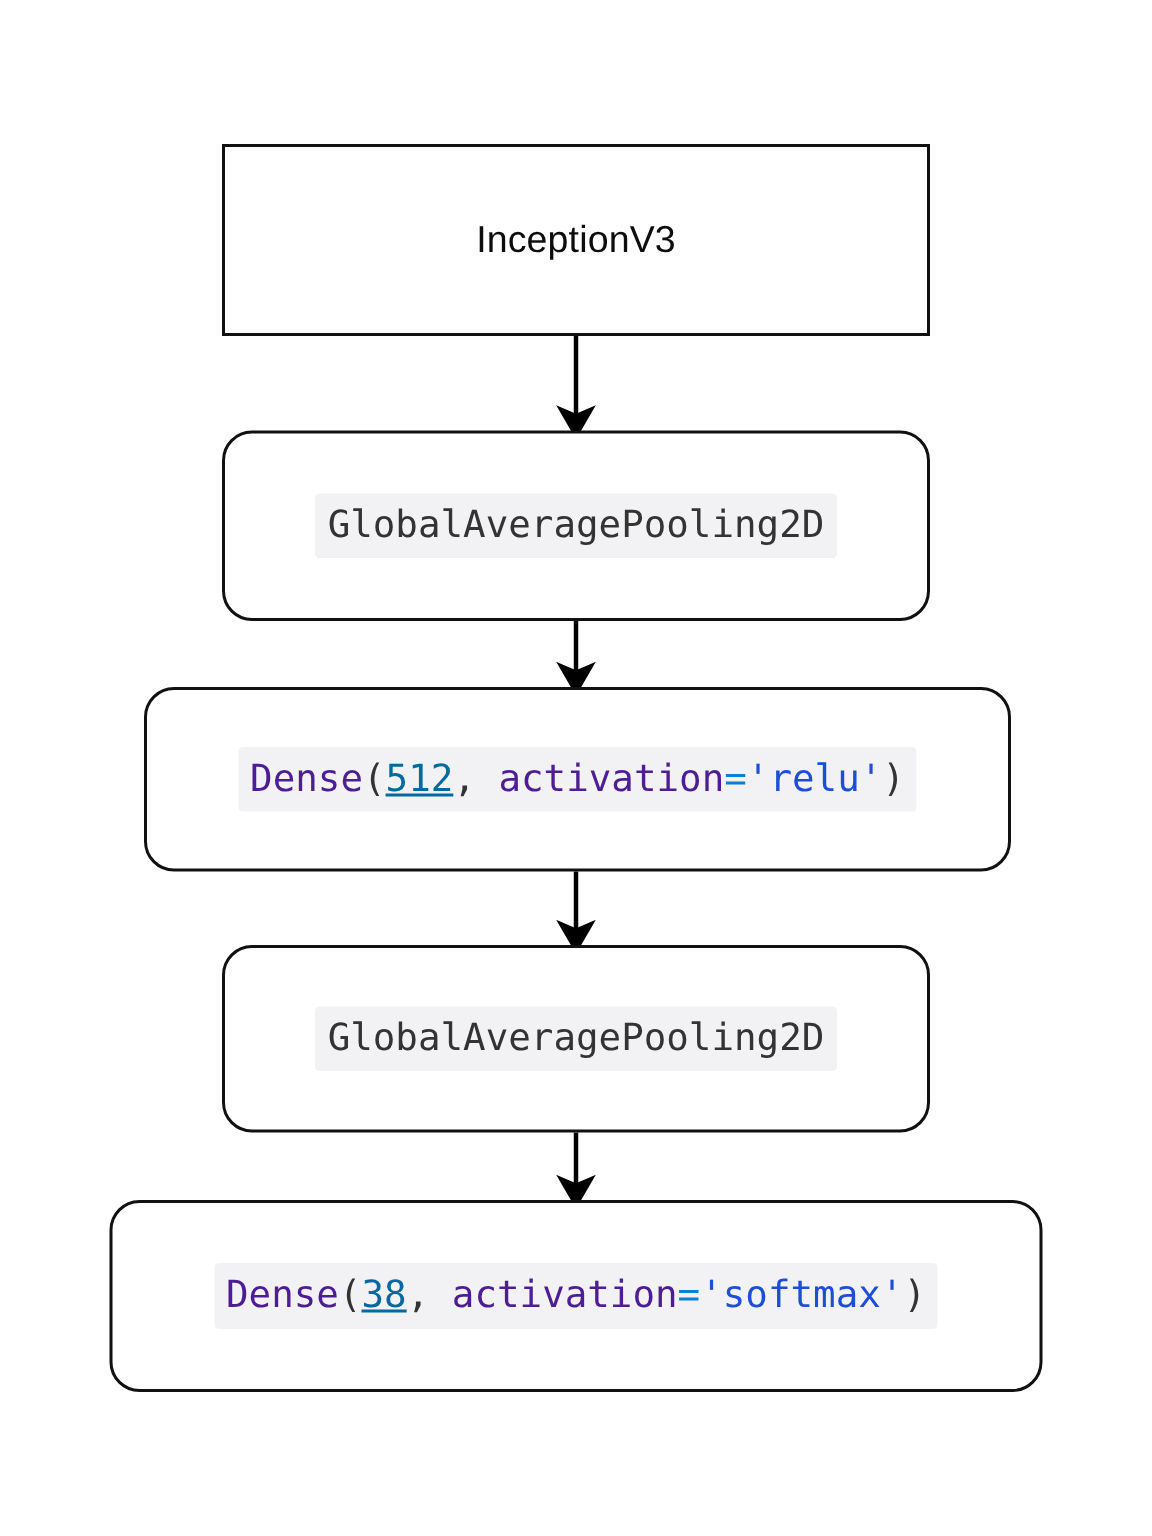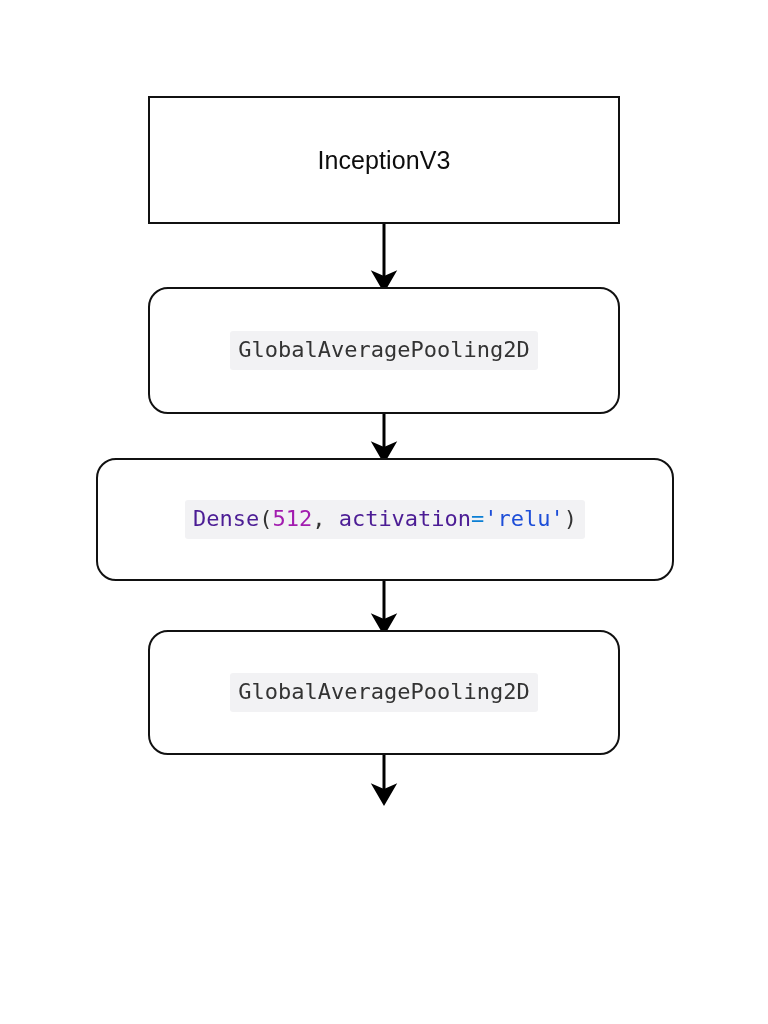--- a/index.html
+++ b/index.html
@@ -40,33 +40,33 @@
     font-family: "Liberation Sans", sans-serif;
     font-size: 25px;
     color: #0d0d0d;
     letter-spacing: 0.1px;
     white-space: nowrap;
   }
 
   
   .code-label {
     font-family: "DejaVu Sans Mono", monospace;
-    font-size: 22px;
+    font-size: 25px;
     line-height: 1.55;
     color: #333333;
     background: #f2f2f4;
     padding: 2px 8px 3px 8px;
     border-radius: 3px;
     white-space: nowrap;
     letter-spacing: 0px;
     text-align: center;
   }
   .code-label .tok-name   { color: #4c1d95; }
   .code-label .tok-punct  { color: #333333; }
-  .code-label .tok-num    { color: #a21caf; }
+  .code-label .tok-num    { color: #0369a1; text-decoration: underline; }
   .code-label .tok-op     { color: #0b7fd4; }
   .code-label .tok-str    { color: #1d4ed8; }
 
   
   .arrow {
     position: absolute;
     left: 0;
     top: 0;
     overflow: visible;
     pointer-events: none;
@@ -102,14 +102,17 @@
   </div>
 
   <div class="node rounded" style="left:96px; top:458px; width:578px; height:123px;">
     <span class="code-label"><span class="tok-name">Dense</span><span class="tok-punct">(</span><span class="tok-num">512</span><span class="tok-punct">, </span><span class="tok-name">activation</span><span class="tok-op">=</span><span class="tok-str">'relu'</span><span class="tok-punct">)</span></span>
   </div>
 
   <div class="node rounded" style="left:148px; top:630px; width:472px; height:125px;">
     <span class="code-label">GlobalAveragePooling2D</span>
   </div>
 
+  <div class="node rounded" style="left:73px; top:800px; width:622px; height:128px;">
+    <span class="code-label"><span class="tok-name">Dense</span><span class="tok-punct">(</span><span class="tok-num">38</span><span class="tok-punct">, </span><span class="tok-name">activation</span><span class="tok-op">=</span><span class="tok-str">'softmax'</span><span class="tok-punct">)</span></span>
+  </div>
 
 </div>
 
 </body></html>

